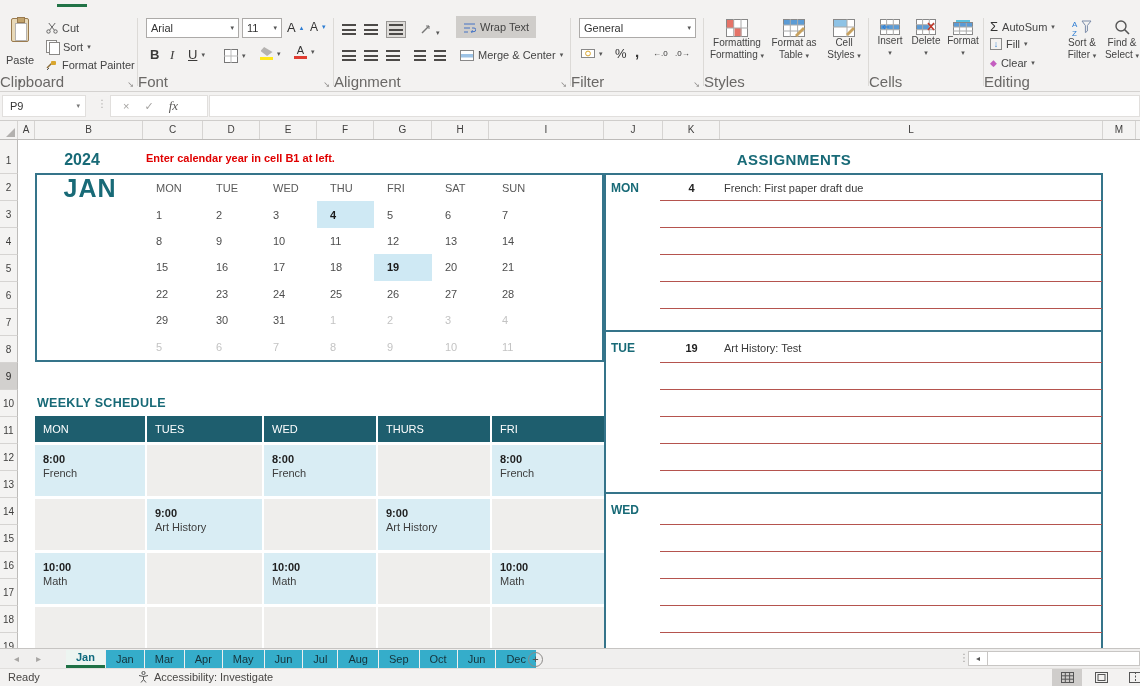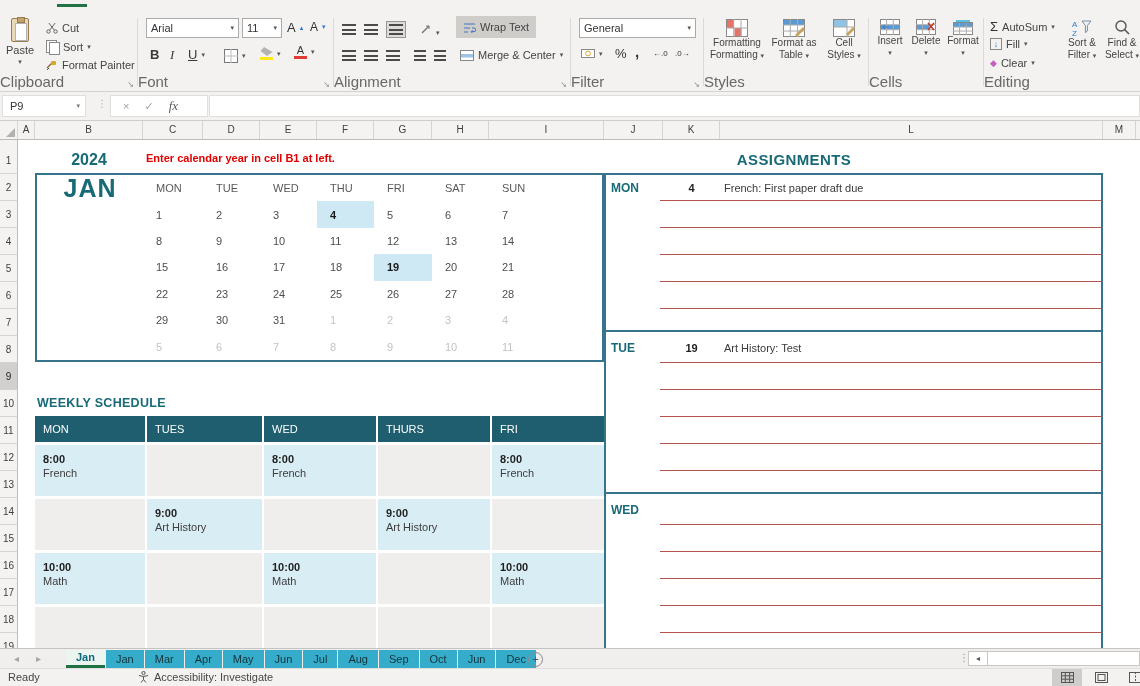--- a/index.html
+++ b/index.html
@@ -13,21 +13,21 @@
   .ribbon { position:absolute; left:0; top:13px; width:1140px; height:79px; background:#f3f2f1; border-bottom:1px solid #d4d2d0; }
   .rgroup { position:absolute; top:0; height:78px; }
   .glabel { position:absolute; bottom:1px; left:0; right:10px; text-align:left; font-size:15px; color:#6a6866; white-space:nowrap; }
   .launcher { position:absolute; bottom:2px; right:3px; font-size:8px; color:#8a8886; line-height:9px; }
   .vsep { position:absolute; top:5px; width:1px; height:68px; background:#dcdad7; }
   .rtxt { font-size:11px; color:#444; white-space:nowrap; }
   .dd { font-size:7px; color:#555; }
   .rrow { position:absolute; display:flex; align-items:center; gap:4px; white-space:nowrap; }
   .combo { position:absolute; background:#fff; border:1px solid #acaaa8; display:flex; align-items:center; padding:0 4px; height:20px; color:#333; }
   .combo .dd { margin-left:auto; }
-  .bigbtn { position:absolute; display:flex; flex-direction:column; align-items:center; gap:2px; }
+  .bigbtn { position:absolute; display:flex; flex-direction:column; align-items:center; gap:12px; }
   .stackbtn { position:absolute; display:flex; flex-direction:column; align-items:center; font-size:10px; color:#444; text-align:center; line-height:12px; }
   .albars { display:inline-block; width:14px; height:11px; background:repeating-linear-gradient(to bottom,#4c4a48 0 2px,transparent 2px 4.5px); }
   .selbox { border:1px solid #979593; background:#dedcd9; padding:2px; line-height:0; }
   .wrapbtn { position:absolute; left:122px; top:3px; height:22px; background:#cfcdca; display:flex; align-items:center; gap:4px; padding:0 7px; }
   .mergebtn { position:absolute; left:122px; top:31px; height:22px; display:flex; align-items:center; gap:4px; padding:0 4px; }
   .clipboard-ic { width:18px; height:24px; background:#e8d9b8; border:1px solid #9a7b4f; border-radius:2px; position:relative; }
   .clipboard-ic:before { content:""; position:absolute; left:3px; top:4px; width:10px; height:16px; background:#fff; border:1px solid #b5b3b1; }
   .clipboard-ic:after { content:""; position:absolute; left:5px; top:-2px; width:6px; height:4px; background:#c2a36b; border:1px solid #9a7b4f; }
   .copy-ic { position:relative; width:13px; height:13px; }
   .copy-ic:before, .copy-ic:after { content:""; position:absolute; width:9px; height:11px; background:#fff; border:1px solid #8a8886; }
@@ -52,21 +52,21 @@
   .ch { position:absolute; top:0; height:18px; line-height:18px; text-align:center; font-size:10px; color:#3f3e3d; border-right:1px solid #d6d4d2; }
   .corner { position:absolute; left:0; top:0; width:18px; height:18px; border-right:1px solid #d6d4d2; }
   .corner:after { content:""; position:absolute; right:2px; bottom:2px; border-style:solid; border-width:0 0 9px 9px; border-color:transparent transparent #b3b1af transparent; }
 
   
   .sheet { position:absolute; left:0; top:140px; width:1140px; height:508px; background:#fff; overflow:hidden; }
   .rh { position:absolute; left:0; width:18px; height:27px; line-height:27px; text-align:center; font-size:10px; color:#3f3e3d; background:#f4f3f2; border-bottom:1px solid #d6d4d2; border-right:1px solid #bdbbb9; }
   .rh.sel { background:#d2d0ce; color:#1f1e1d; }
   .rh-fill { position:absolute; left:0; top:0; width:18px; height:7px; background:#f4f3f2; border-right:1px solid #bdbbb9; }
 
-  .year { position:absolute; left:35px; top:7px; width:108px; height:26px; line-height:26px; text-align:center; font-size:16px; font-weight:bold; color:#186a77; }
+  .year { position:absolute; left:28px; top:7px; width:108px; height:26px; line-height:26px; text-align:center; font-size:16px; font-weight:bold; color:#186a77; }
   .instruction { position:absolute; left:146px; top:12px; font-size:11px; font-weight:bold; color:#e00000; }
 
   .cal-box { position:absolute; left:35px; top:33px; width:569px; height:189px; border:2px solid #35748a; }
   .cal-month { position:absolute; left:0; top:-2px; width:106px; height:30px; line-height:30px; text-align:center; font-size:25px; font-weight:bold; color:#186a77; letter-spacing:1px; }
   .cal-grid { position:absolute; left:106px; top:0; width:459px; height:185px; display:grid; grid-template-columns:60px 57px 57px 57px 58px 57px 1fr; grid-template-rows:repeat(7,26.4px); }
   .chd { padding-left:13px; display:flex; align-items:center; font-size:11px; color:#595959; }
   .cd { padding-left:13px; display:flex; align-items:center; font-size:11px; color:#4d4d4d; }
   .cd.hl { background:#cfe9f4; font-weight:bold; color:#1a1a1a; }
   .cd.muted { color:#c3c3c3; }
 

